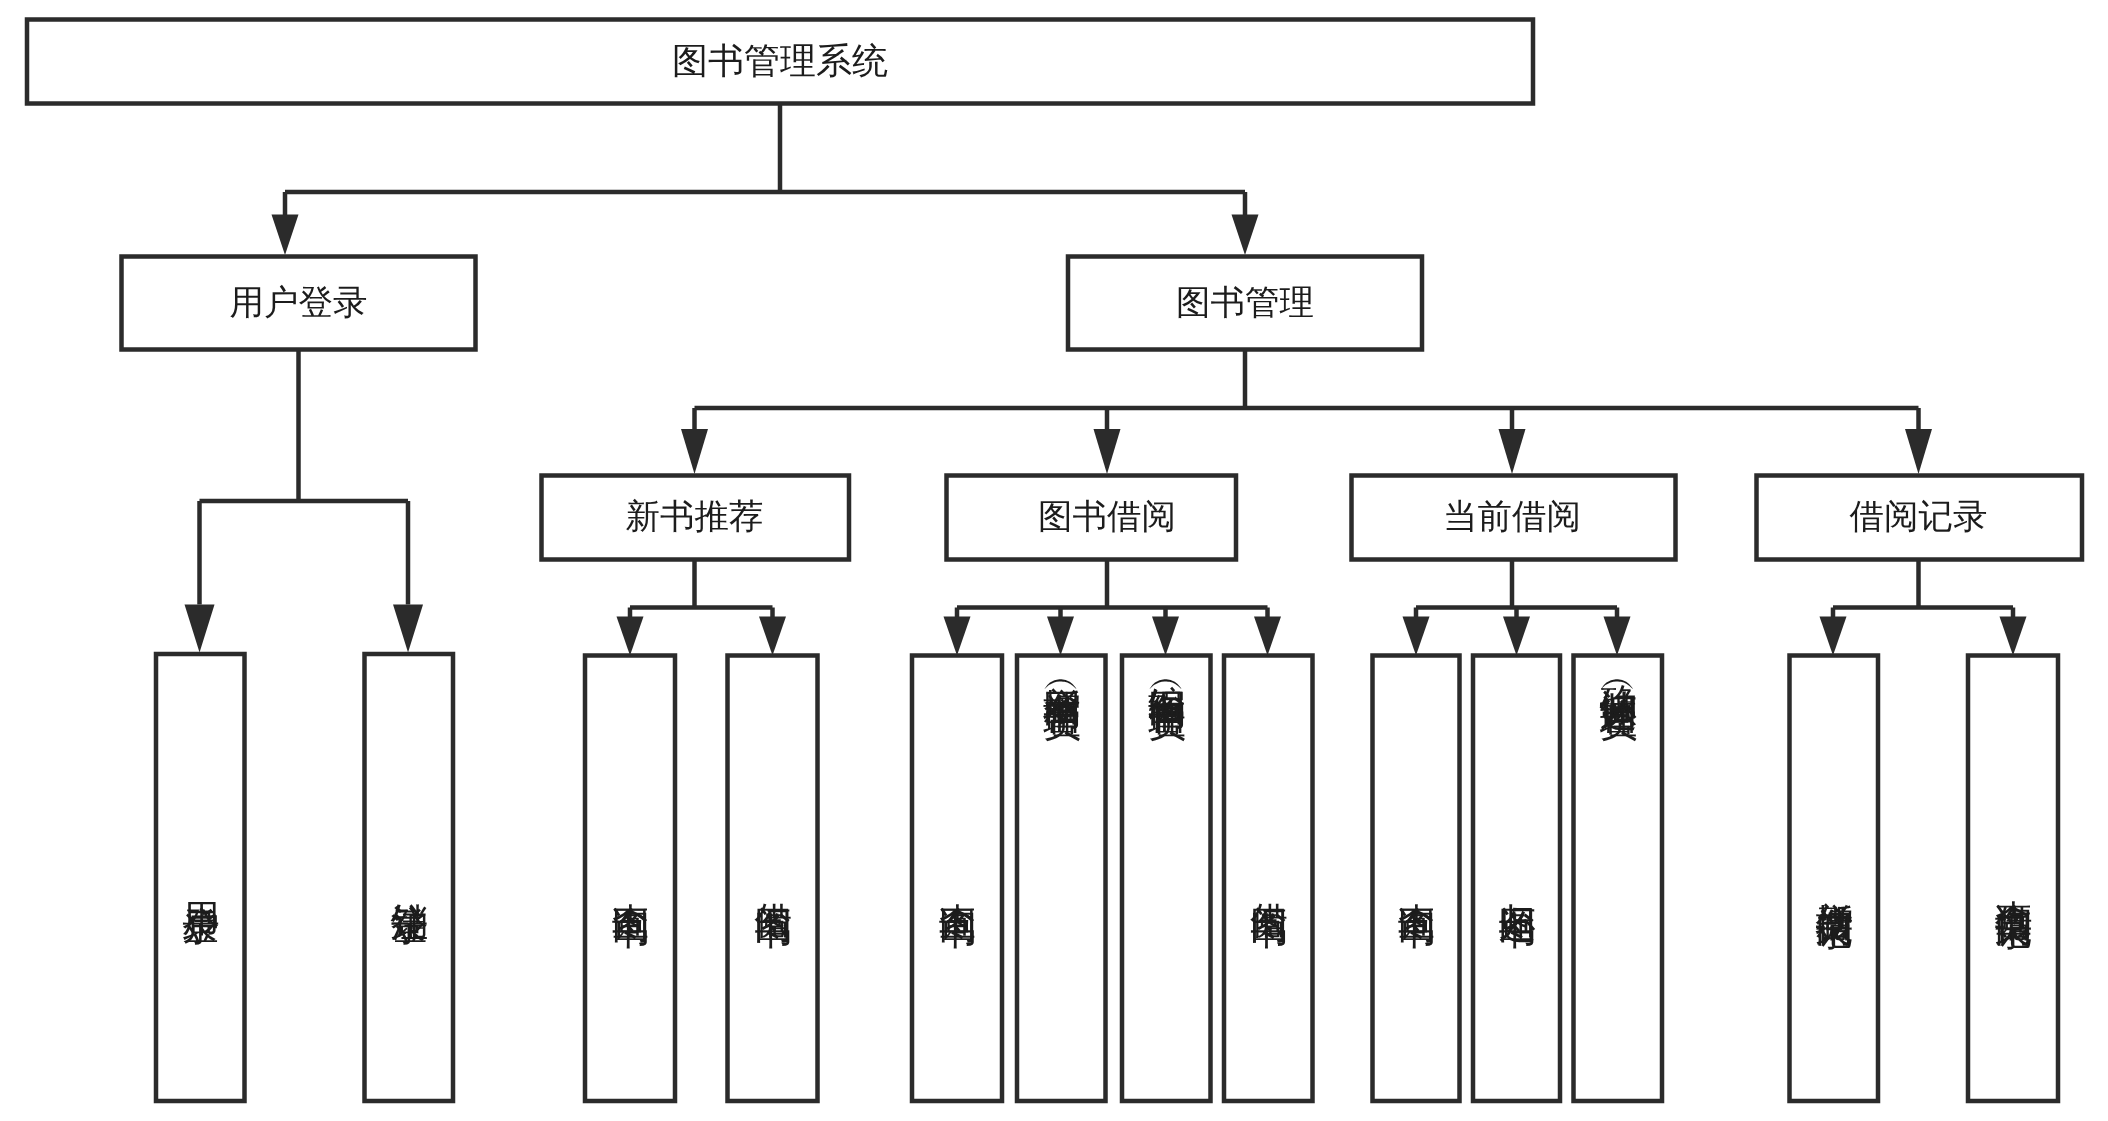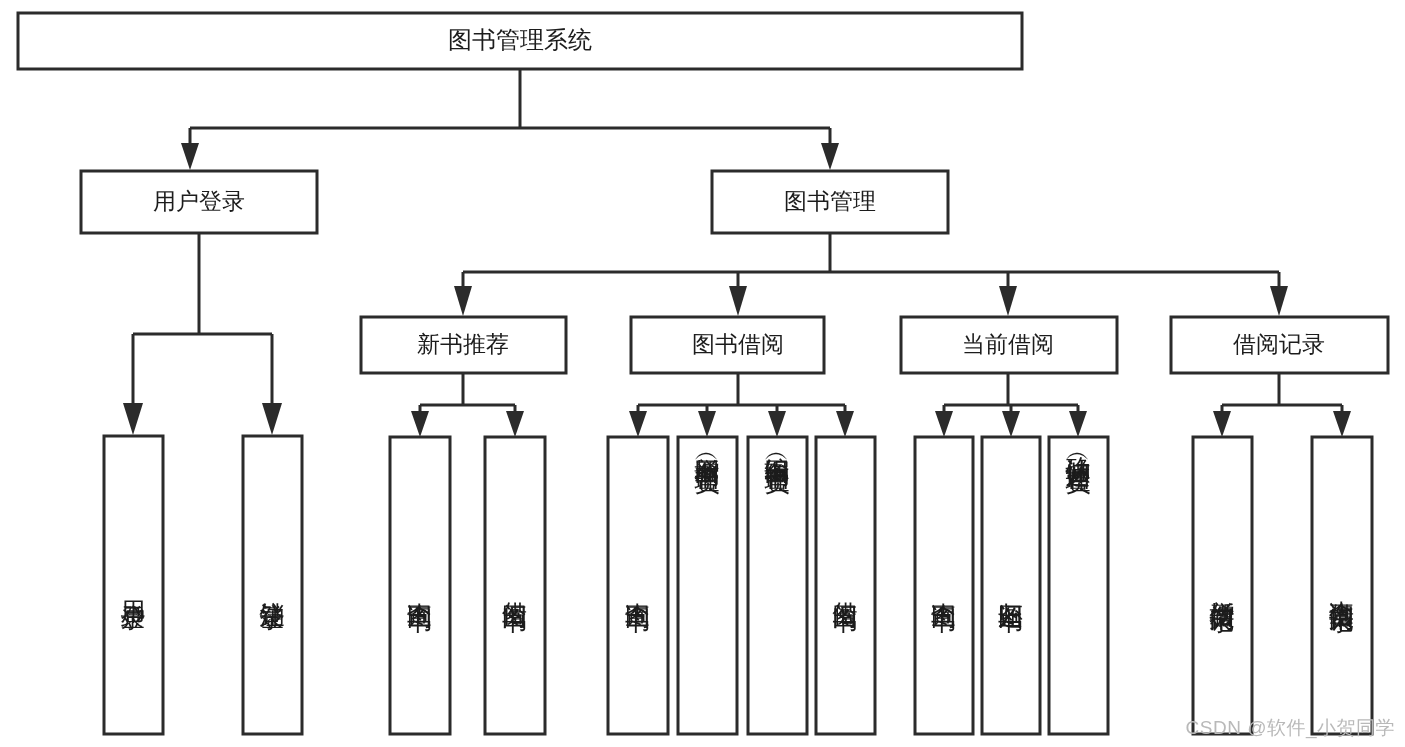--- a/index.html
+++ b/index.html
@@ -275,15 +275,14 @@
     <span class="vlabel">确认归还（管理员）</span>
   </div>
 
   <div class="vlabel-wrap" style="left:1193px; top:437px; width:59px; height:297px;">
     <span class="vlabel">新增借阅记录</span>
   </div>
   <div class="vlabel-wrap" style="left:1312px; top:437px; width:60px; height:297px;">
     <span class="vlabel">查询借阅记录</span>
   </div>
 
-  <div class="watermark">CSDN @软件_小贺同学</div>
 
 </div>
 
 </body></html>

